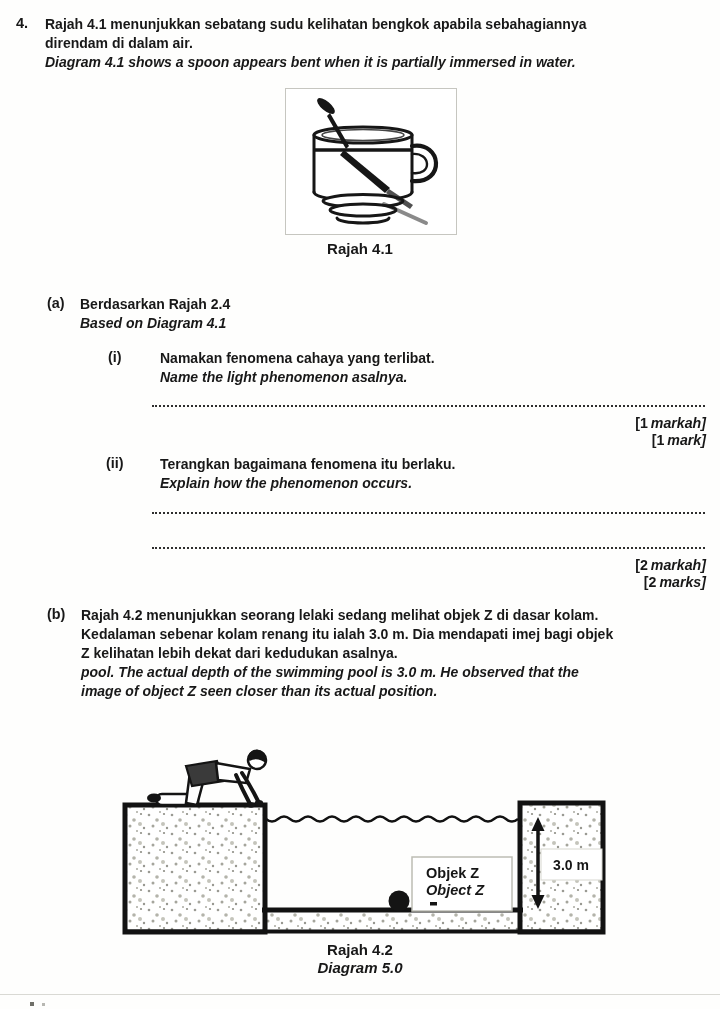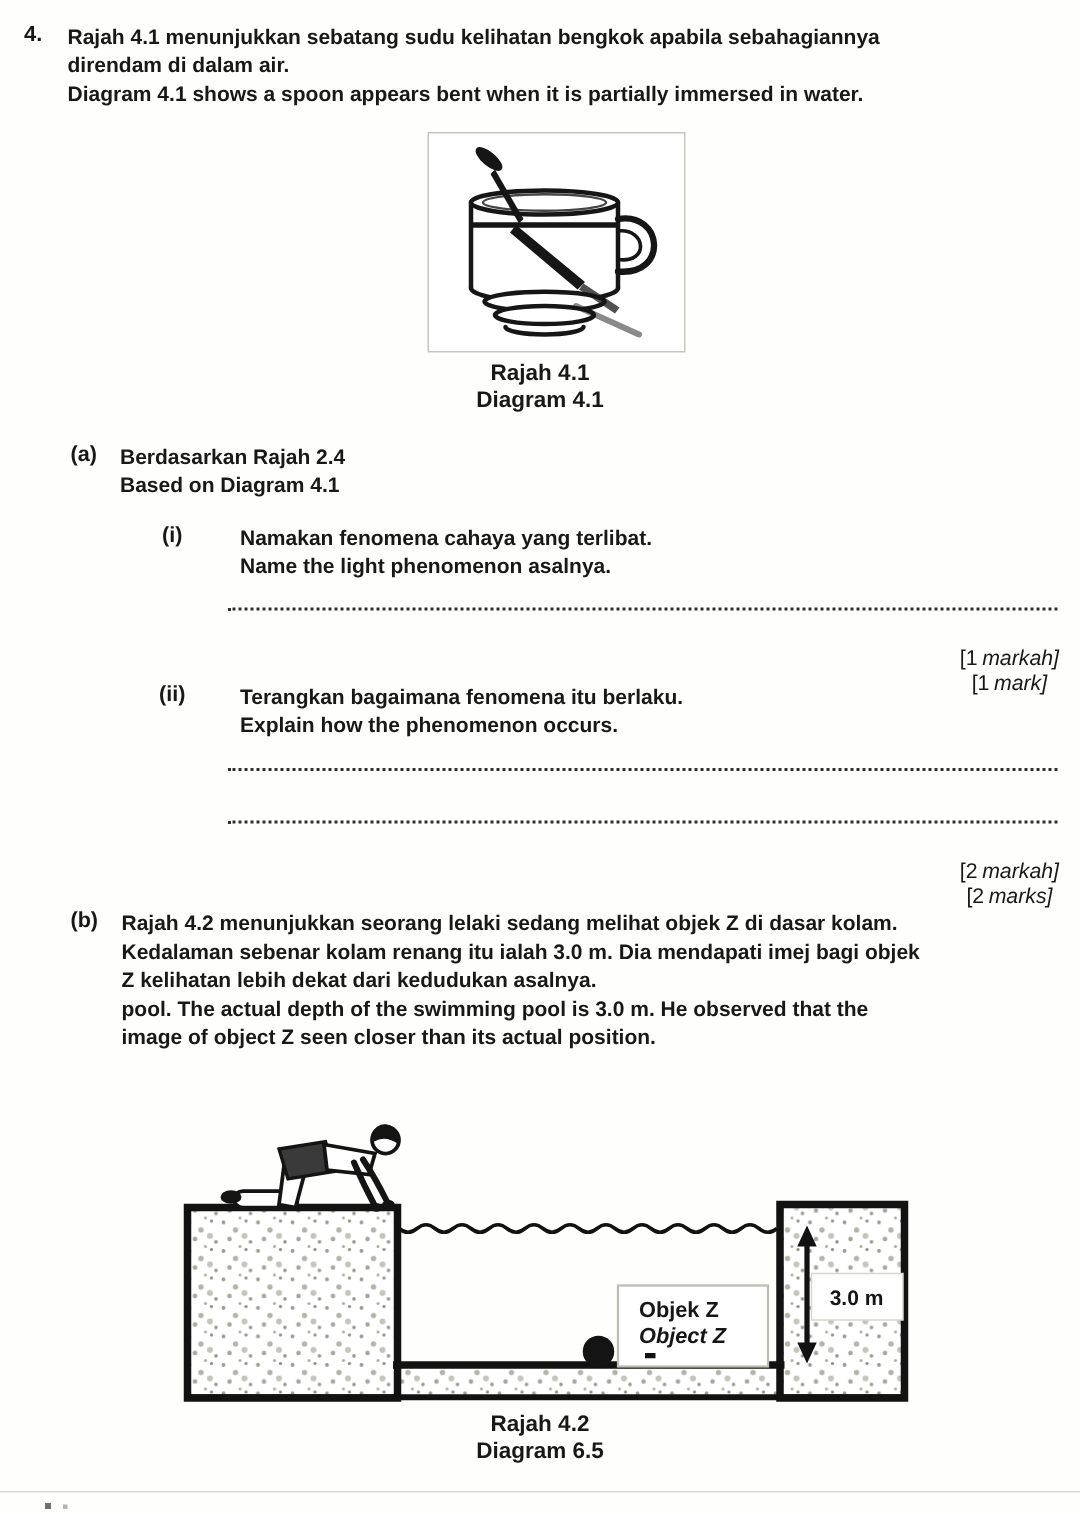--- a/index.html
+++ b/index.html
@@ -1,28 +1,28 @@
 <!DOCTYPE html>
 <html><head>
 <meta charset="utf-8">
 <style>
   html,body{margin:0;padding:0;background:#ffffff;}
   .page{position:relative;width:720px;height:1009px;background:#fefefd;
         font-family:"Liberation Sans",sans-serif;color:#181818;overflow:hidden;}
   .abs{position:absolute;}
   .ms{font-weight:700;font-style:normal;}
-  .en{font-weight:700;}
+  .en{font-weight:700;font-style:italic;}
   .body-txt{font-size:14px;line-height:19px;}
   .line{white-space:nowrap;}
   .qnum{font-size:14.6px;font-weight:700;}
   .plabel{font-size:14.4px;font-weight:700;}
   .caption{font-size:15px;line-height:18px;text-align:center;}
   .figframe{border:1px solid #c6c6c0;background:#fff;}
   .dotted{height:5px;border-bottom:2.6px dotted #2e2e2e;}
-  .marks{font-size:14.2px;line-height:17px;font-weight:400;text-align:center;white-space:nowrap;margin-top:16px;}
+  .marks{font-size:14.2px;line-height:17px;font-weight:700;text-align:right;white-space:nowrap;}
   .marks .mw{font-style:italic;margin-left:3px;}
   .footer-rule{height:0;border-top:1.5px solid #d9d9d4;}
   .speck{background:#6f6f68;}
   svg text{font-family:"Liberation Sans",sans-serif;}
 </style>
 </head>
 <body>
 
 <div class="page">
 
@@ -57,21 +57,20 @@
       <g fill="#161616" stroke="none">
         <ellipse cx="40" cy="17" rx="4.6" ry="11" transform="rotate(-50 40 17)"></ellipse>
         <path d="M44,24 L63,57 L60,60 L41,27 Z"></path>
         <path d="M58,61 L104,99 L99,104 L54,66 Z"></path>
         <path d="M103,100 L127,116 L124,120 L100,104 Z" opacity="0.75"></path>
       </g>
     </svg>
   </div>
   <div class="abs caption" style="left:260px;top:240px;width:200px;">
     <div class="ms">Rajah 4.1</div>
-    <div class="en">Diagram 4.1</div>
   </div>
 
   <div class="abs plabel" style="left:47px;top:295px;">(a)</div>
   <div class="abs body-txt" style="left:80px;top:295px;">
     <div class="ms line">Berdasarkan Rajah 2.4</div>
     <div class="en line">Based on Diagram 4.1</div>
   </div>
 
   <div class="abs plabel" style="left:108px;top:349px;">(i)</div>
   <div class="abs body-txt" style="left:160px;top:349px;">
@@ -156,20 +155,20 @@
         <polygon points="438,82 431.5,96 444.5,96" fill="#121212"></polygon>
         <polygon points="438,174 431.5,160 444.5,160" fill="#121212"></polygon>
         <rect x="441" y="114" width="61" height="31" fill="#ffffff" stroke="#d7d7d0" stroke-width="1"></rect>
         <text x="471" y="135" font-size="14" font-weight="bold" text-anchor="middle" fill="#161616">3.0 m</text>
       </g>
     </svg>
   </div>
 
   <div class="abs caption" style="left:260px;top:941px;width:200px;">
     <div class="ms">Rajah 4.2</div>
-    <div class="en">Diagram 6.5</div>
+    <div class="en">Diagram 5.0</div>
   </div>
 
   <div class="abs footer-rule" style="left:0;top:994px;width:720px;"></div>
   <div class="abs speck" style="left:30px;top:1002px;width:4px;height:4px;"></div>
   <div class="abs speck" style="left:42px;top:1003px;width:3px;height:3px;opacity:.5;"></div>
 
 </div>
 
 </body></html>

